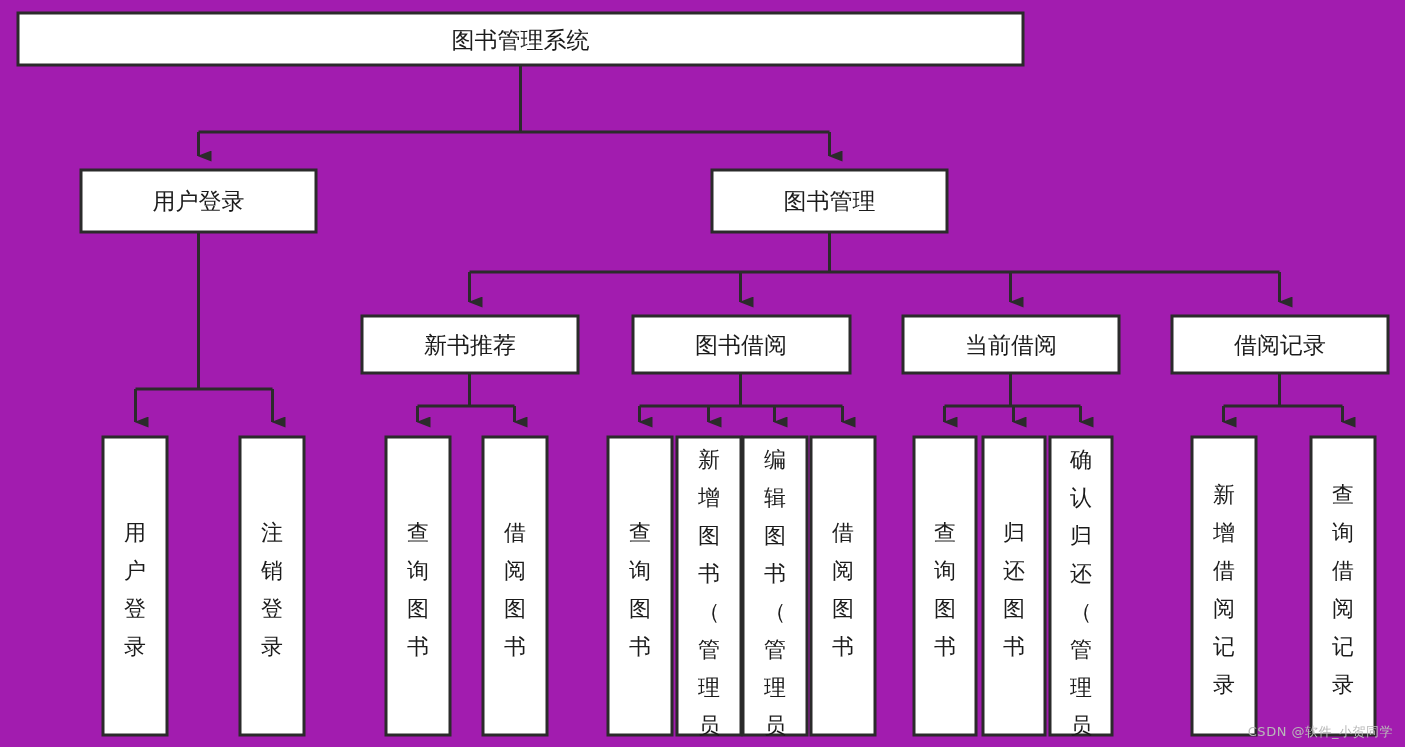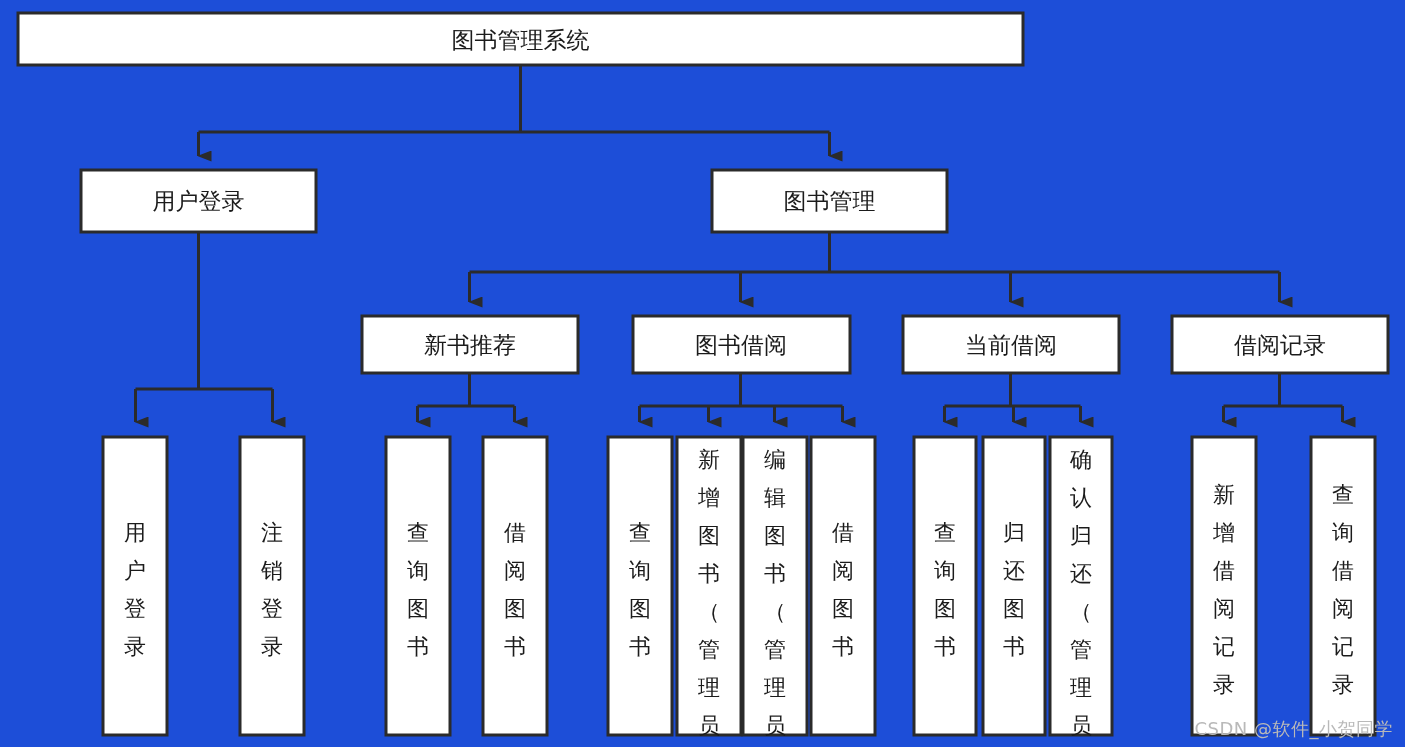--- a/index.html
+++ b/index.html
@@ -7,21 +7,21 @@
     padding: 0;
     background: #ffffff;
   }
   body {
     font-family: "DejaVu Sans", "Liberation Sans", sans-serif;
   }
   #diagram-root {
     position: relative;
     width: 1405px;
     height: 747px;
-    background: #1d4ed8;
+    background: #a21caf;
     overflow: hidden;
   }
   svg.diagram {
     position: absolute;
     left: 0;
     top: 0;
     width: 1405px;
     height: 747px;
   }
   .node-rect {
@@ -50,21 +50,21 @@
     fill: #1b1b1b;
     font-family: "DejaVu Sans", "Liberation Sans", sans-serif;
     font-size: 22px;
     text-anchor: middle;
   }
   .watermark {
     position: absolute;
     right: 12px;
     bottom: 6px;
     color: #b9b9b9;
-    font-size: 18px;
+    font-size: 13px;
     font-family: "DejaVu Sans", "Liberation Sans", sans-serif;
     letter-spacing: 0.5px;
     white-space: nowrap;
     user-select: none;
   }
 </style>
 </head>
 <body>
 
 <div id="diagram-root">

